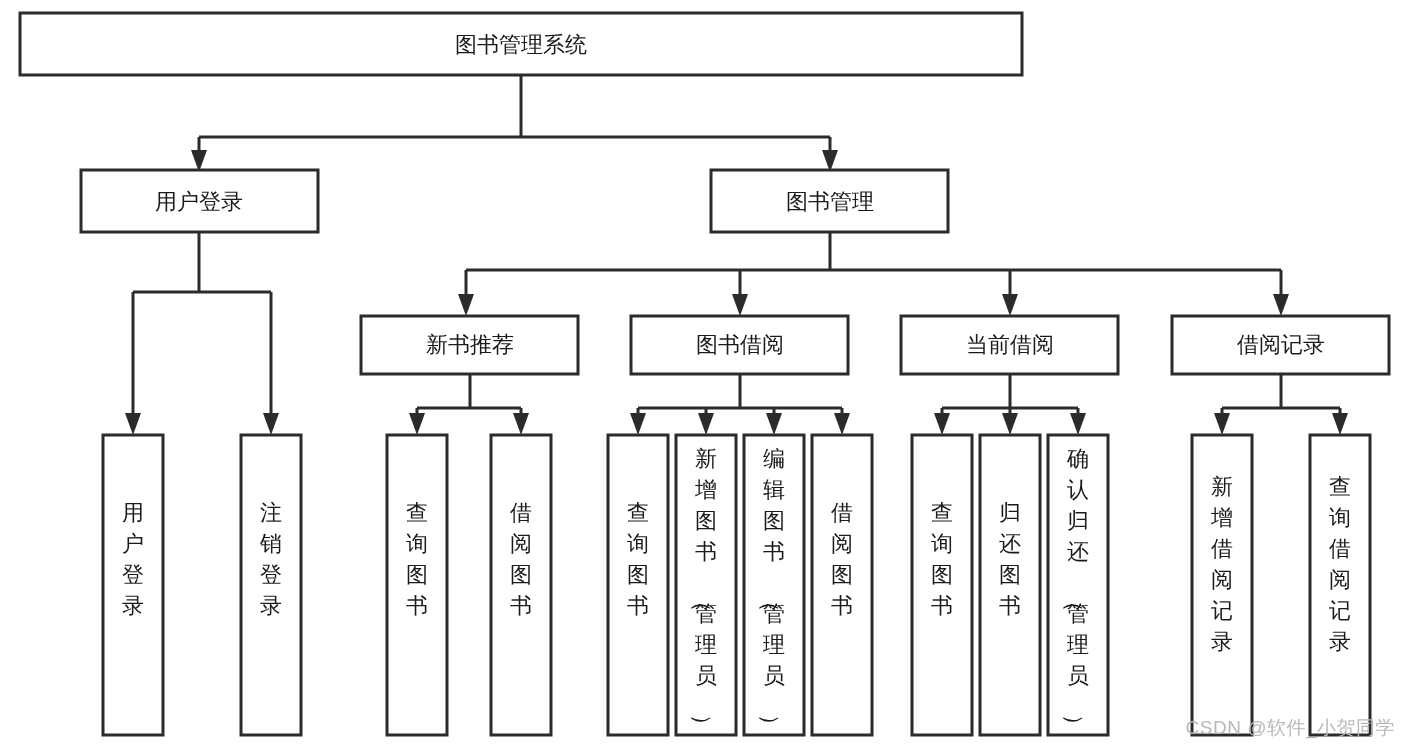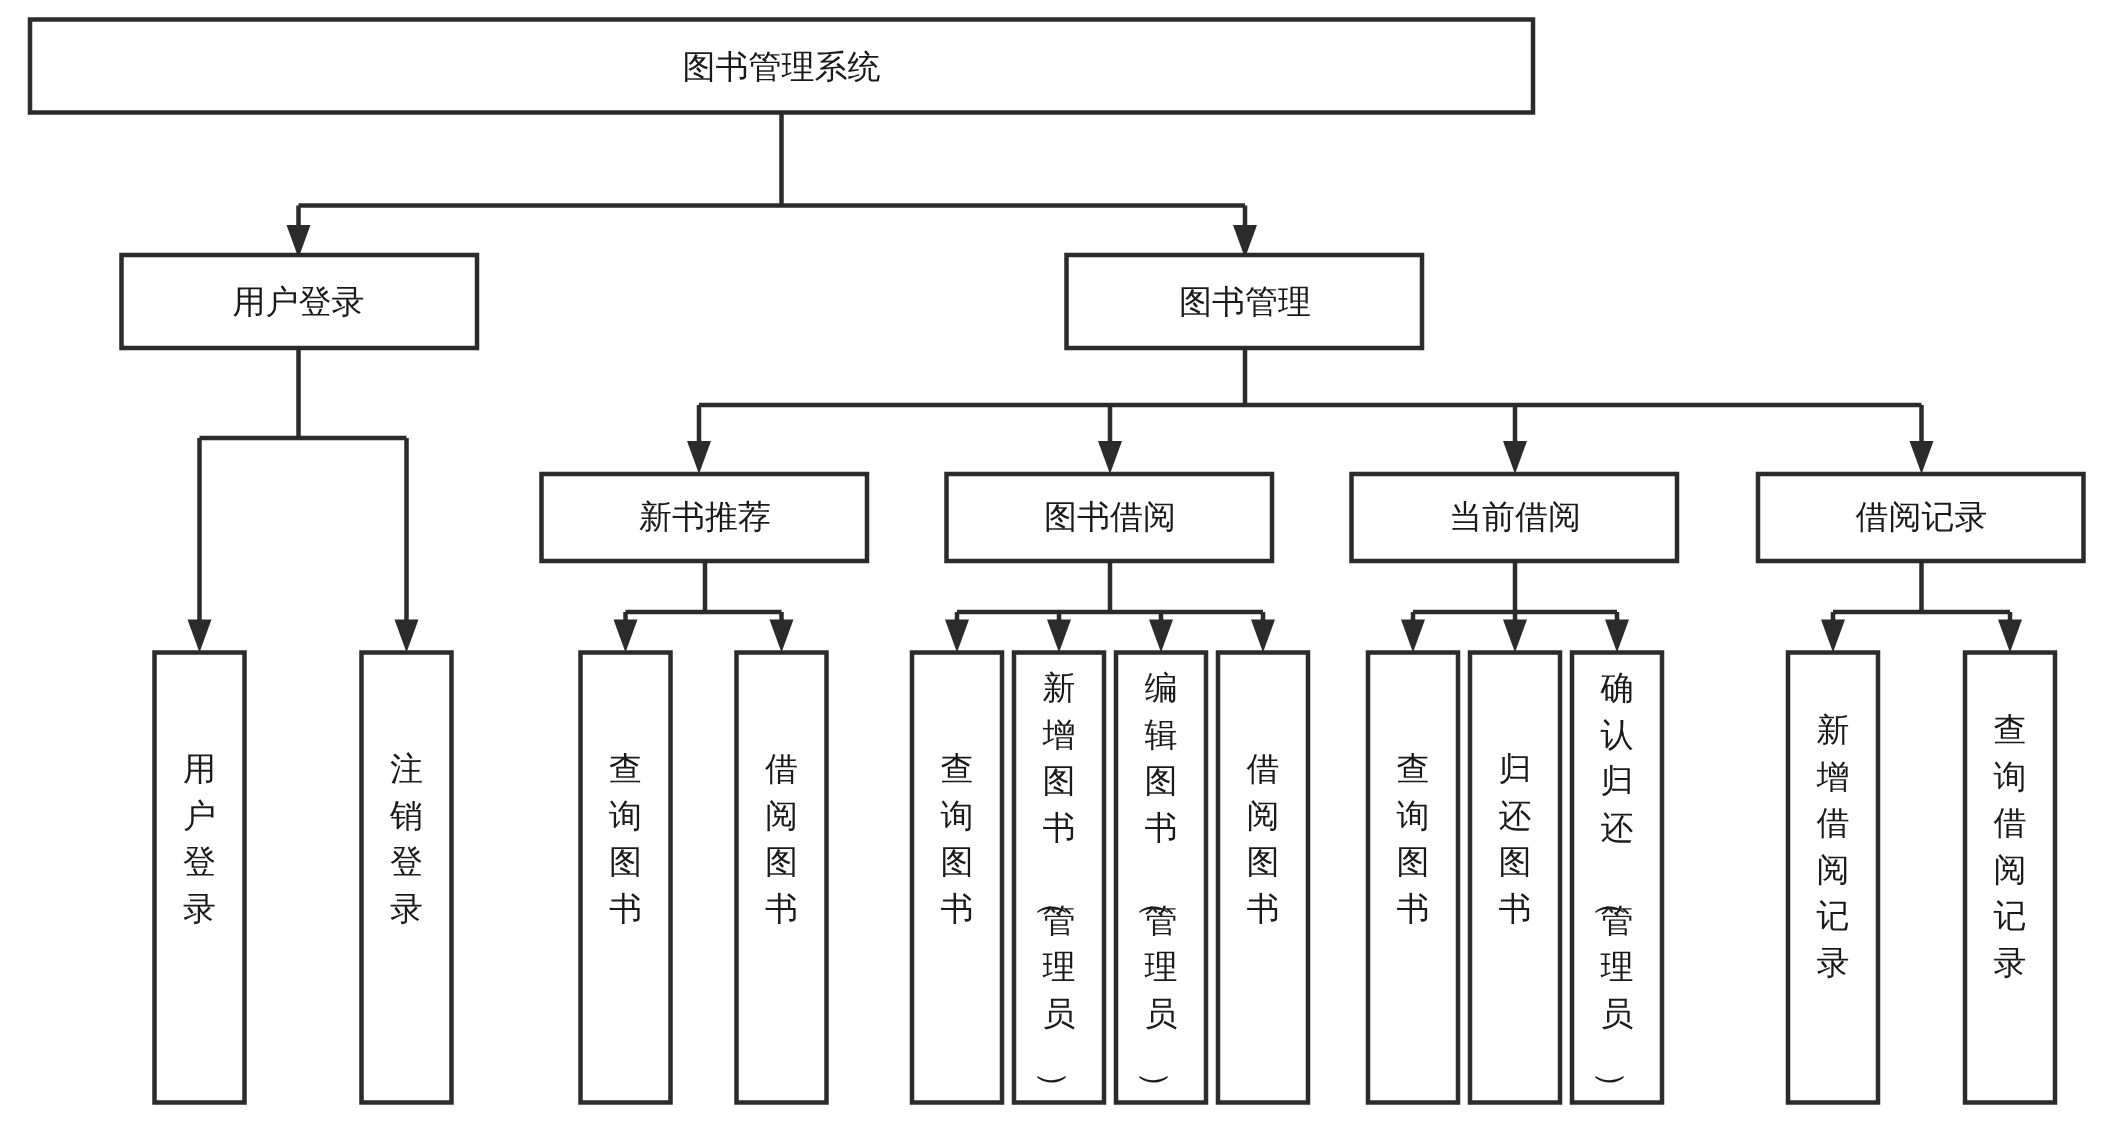--- a/index.html
+++ b/index.html
@@ -240,14 +240,15 @@
       <text class="node-label-v" x="1222" y="494"><tspan x="1222" y="494">新</tspan><tspan x="1222" y="525">增</tspan><tspan x="1222" y="556">借</tspan><tspan x="1222" y="587">阅</tspan><tspan x="1222" y="618">记</tspan><tspan x="1222" y="649">录</tspan></text>
     </g>
 
     <g>
       <rect class="node-rect" x="1310" y="435" width="60" height="300"></rect>
       <text class="node-label-v" x="1340" y="494"><tspan x="1340" y="494">查</tspan><tspan x="1340" y="525">询</tspan><tspan x="1340" y="556">借</tspan><tspan x="1340" y="587">阅</tspan><tspan x="1340" y="618">记</tspan><tspan x="1340" y="649">录</tspan></text>
     </g>
 
   </svg>
 
+  <div class="watermark-text">CSDN @软件_小贺同学</div>
 
 </div>
 
 </body></html>

